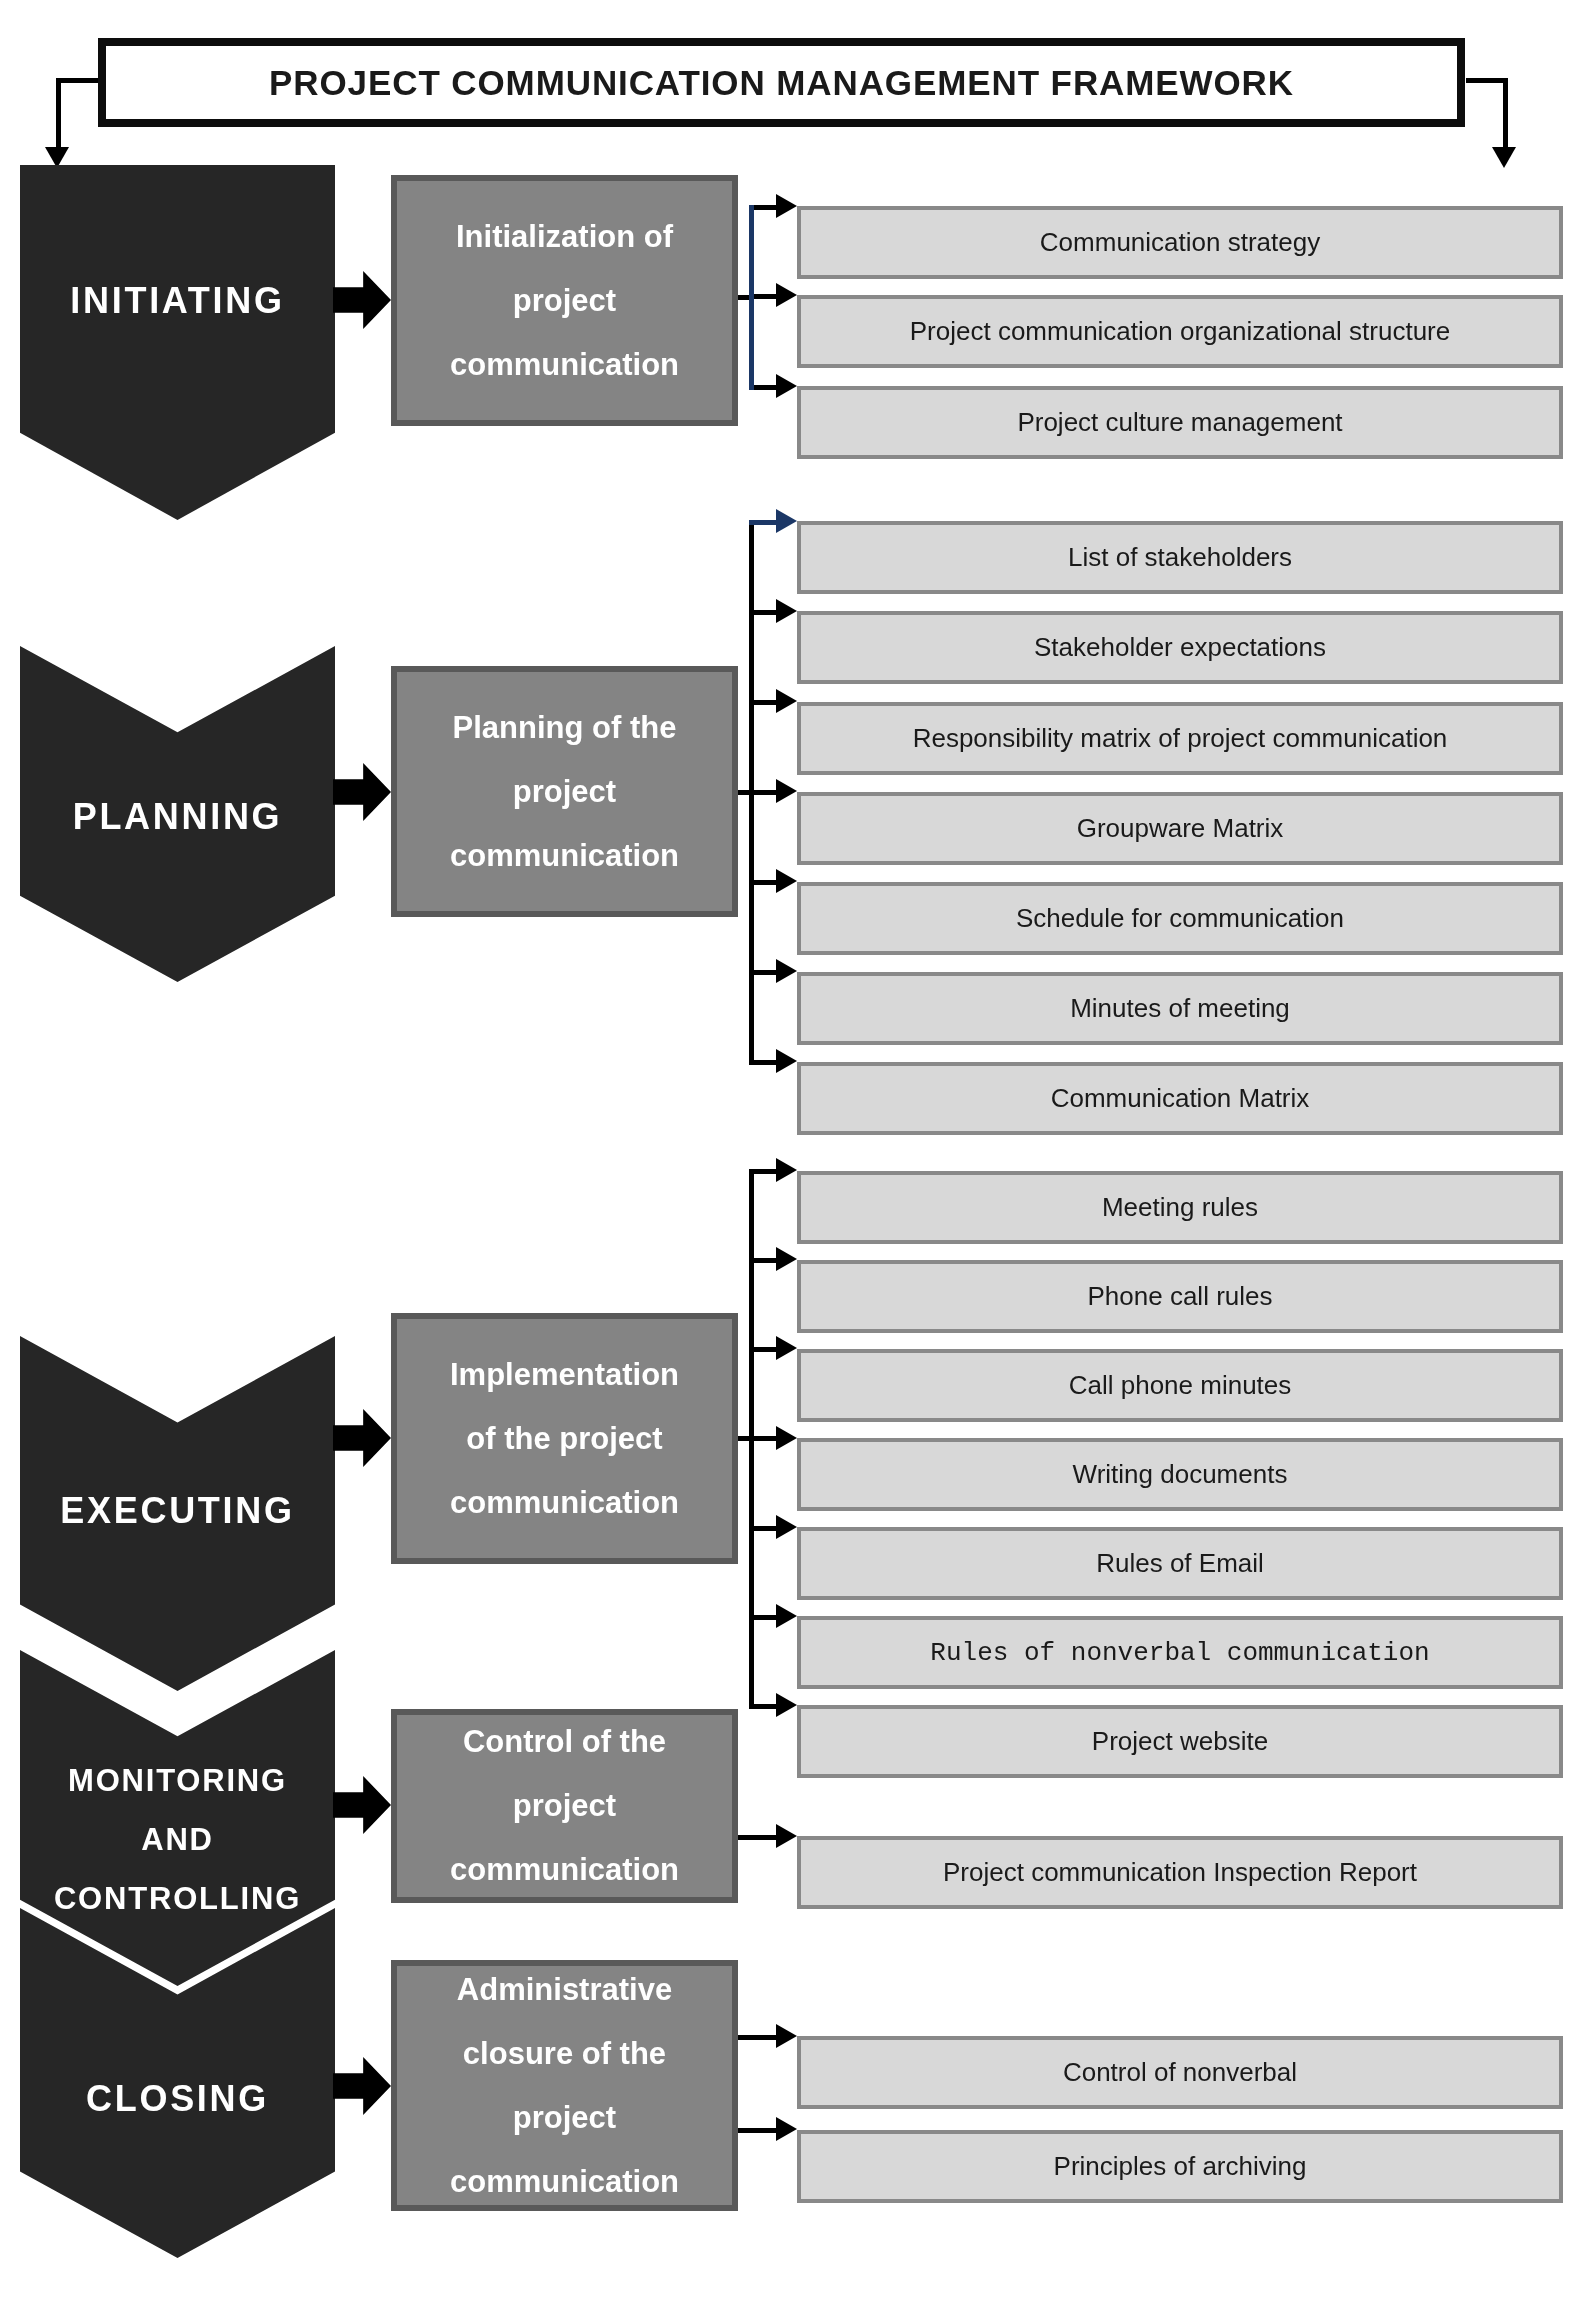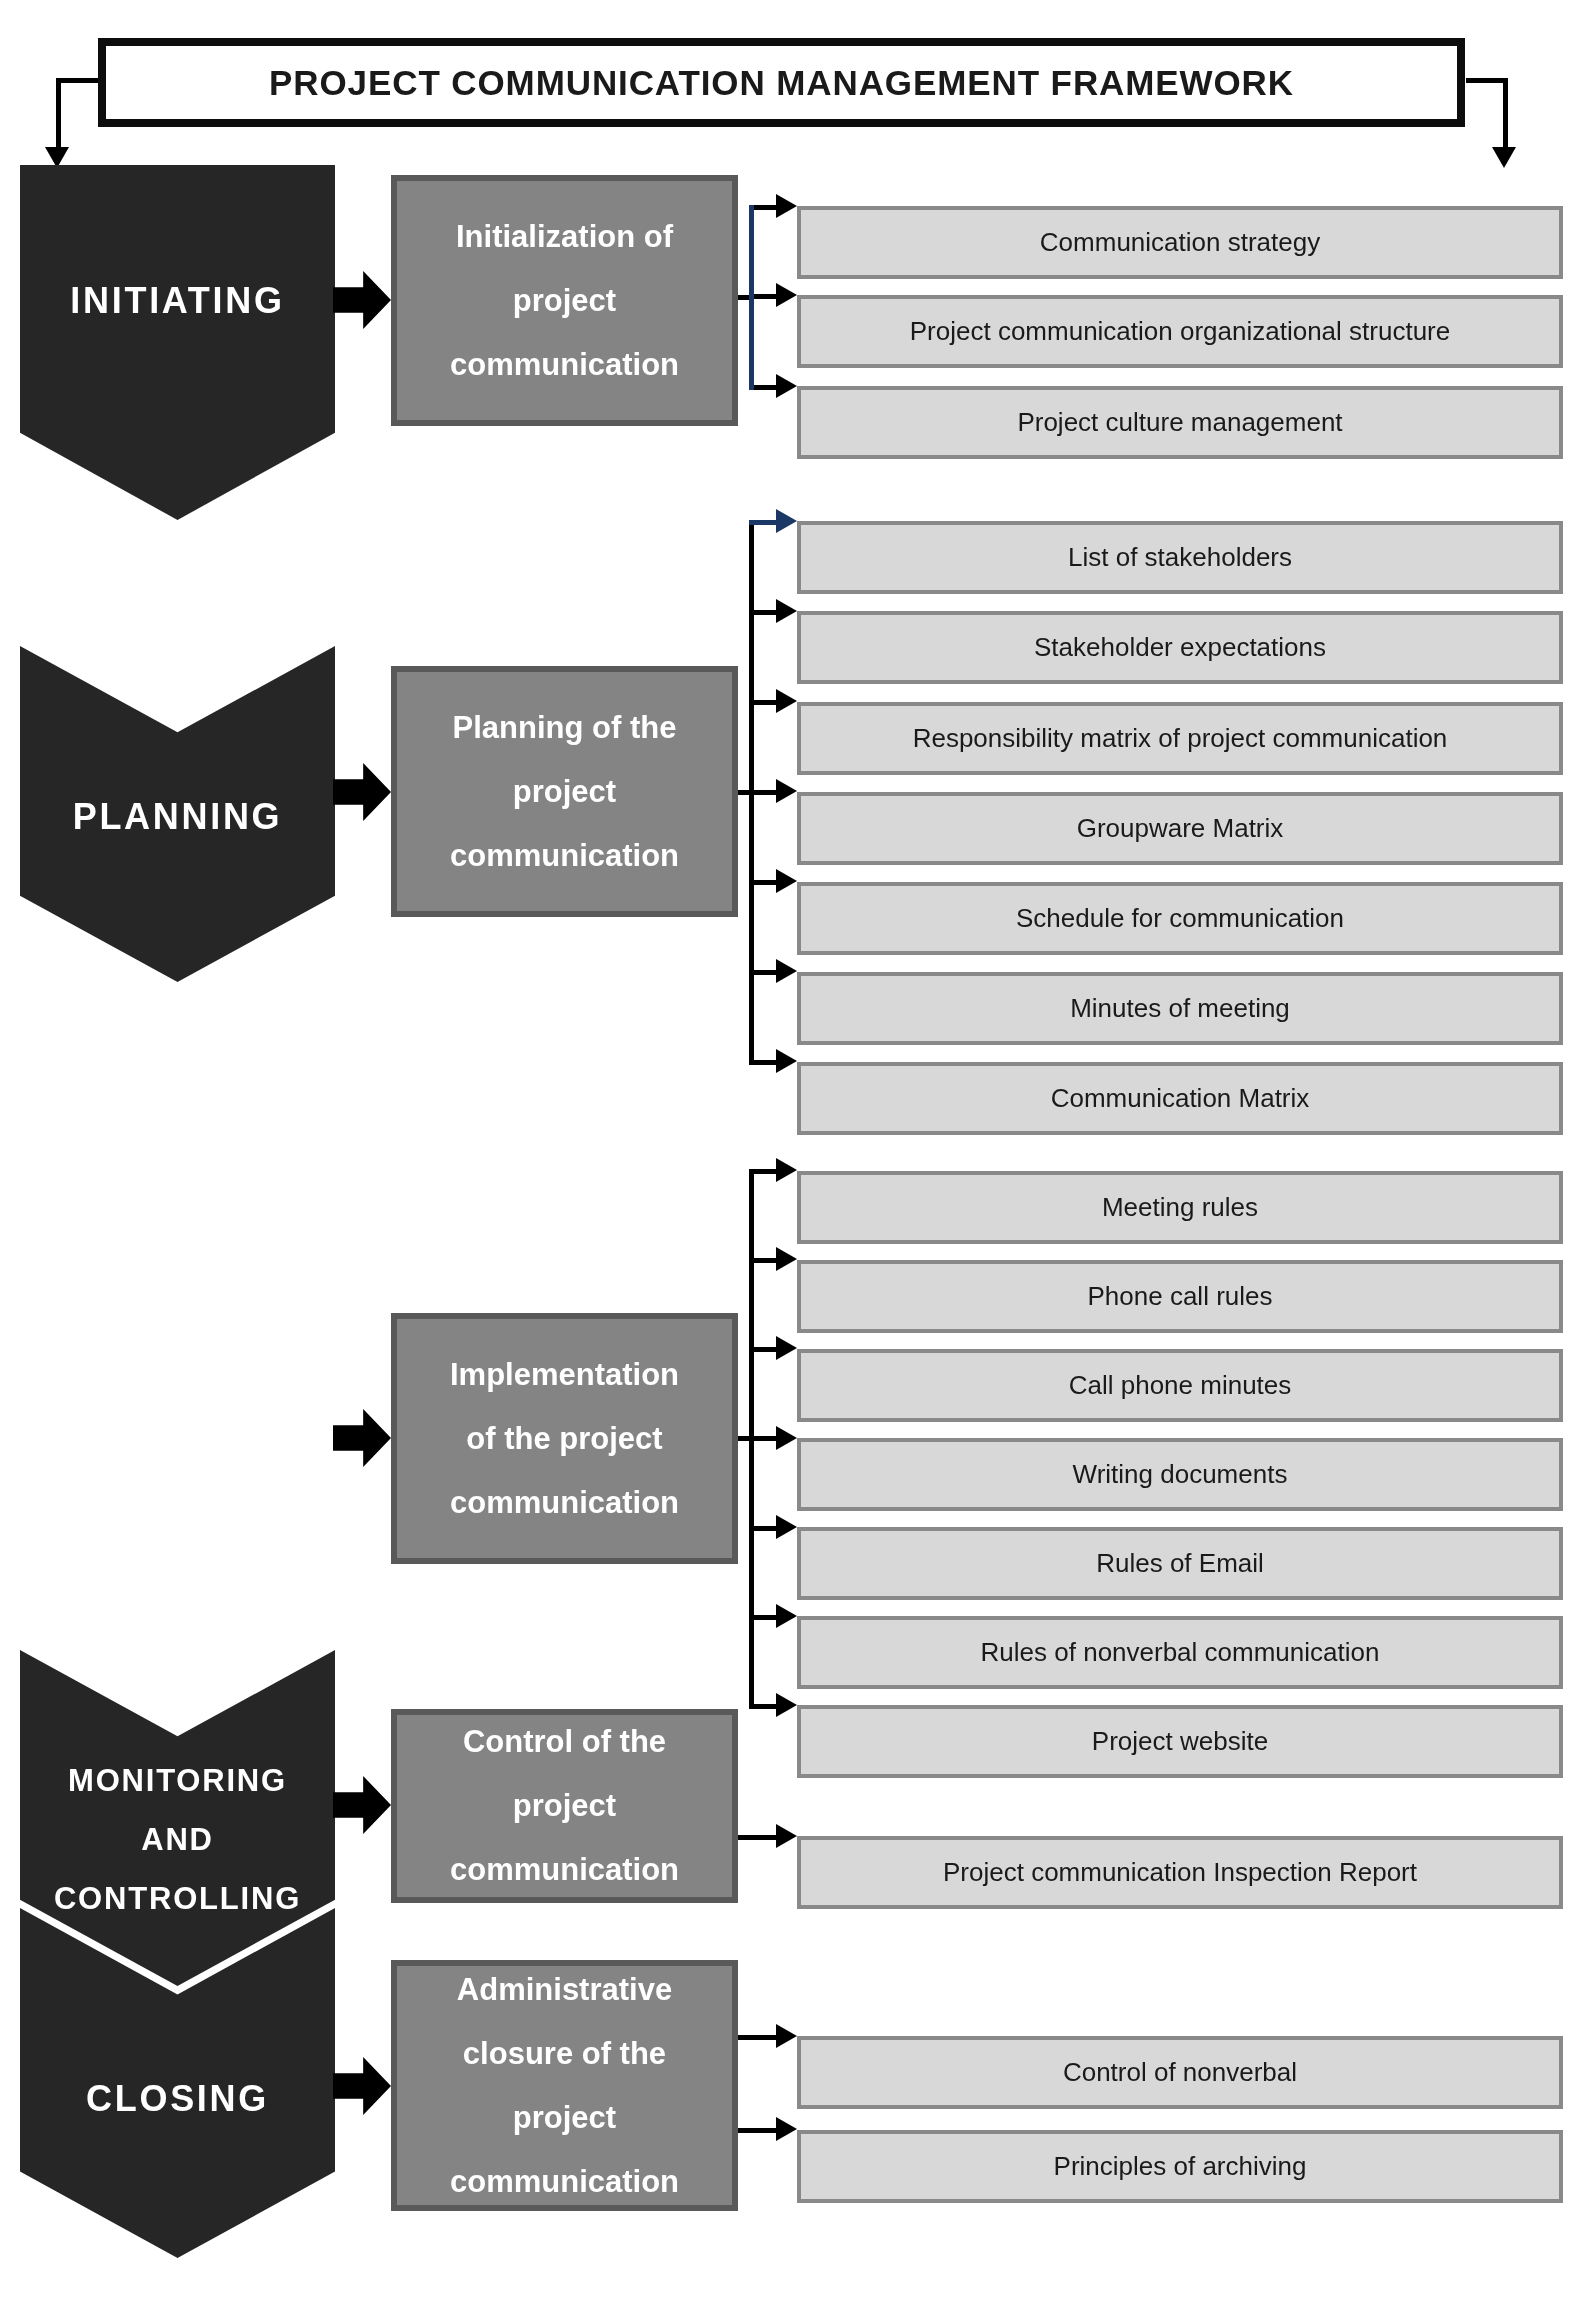--- a/index.html
+++ b/index.html
@@ -166,20 +166,23 @@
       <div class="h-line" style="left:749px;top:1060px;width:29px;"></div>
       <div class="arrow-right" style="left:776px;top:1049px;"></div>
       <div class="output-box" style="top:1026px;">
         <span>Communication Matrix</span>
       </div>
       <div class="v-line" style="left:749px;top:520px;height:545px;"></div>
       <div class="h-line navy" style="left:749px;top:520px;width:29px;"></div>
       <div class="arrow-right navy" style="left:776px;top:509px;"></div>
     </div>
 
+  <div class="chevron" style="top:1336px;height:355px;clip-path:polygon(0 0,50% 24.4%,100% 0,100% 75.6%,50% 100%,0 75.6%);">
+    <span class="chev-label" style="top:175px;">EXECUTING</span>
+  </div>
   <div class="fat-arrow" style="top:1409px;"></div>
   <div class="process-box" style="top:1313px;height:251px;">
     <span>Implementation
 of the project
 communication</span>
   </div>
   <div class="outputs">
       <div class="h-line" style="left:738px;top:1436px;width:15.5px;"></div>
       <div class="h-line" style="left:749px;top:1169px;width:29px;"></div>
       <div class="arrow-right" style="left:776px;top:1158px;"></div>
@@ -201,21 +204,21 @@
       <div class="output-box" style="top:1402px;">
         <span>Writing documents</span>
       </div>
       <div class="h-line" style="left:749px;top:1526px;width:29px;"></div>
       <div class="arrow-right" style="left:776px;top:1515px;"></div>
       <div class="output-box" style="top:1491px;">
         <span>Rules of Email</span>
       </div>
       <div class="h-line" style="left:749px;top:1615px;width:29px;"></div>
       <div class="arrow-right" style="left:776px;top:1604px;"></div>
-      <div class="output-box" style="top:1580px;">
+      <div class="output-box" style="top:1580px;font-family:Liberation Mono, monospace;">
         <span>Rules of nonverbal communication</span>
       </div>
       <div class="h-line" style="left:749px;top:1704px;width:29px;"></div>
       <div class="arrow-right" style="left:776px;top:1693px;"></div>
       <div class="output-box" style="top:1669px;">
         <span>Project website</span>
       </div>
       <div class="v-line" style="left:749px;top:1169px;height:539px;"></div>
     </div>
 

